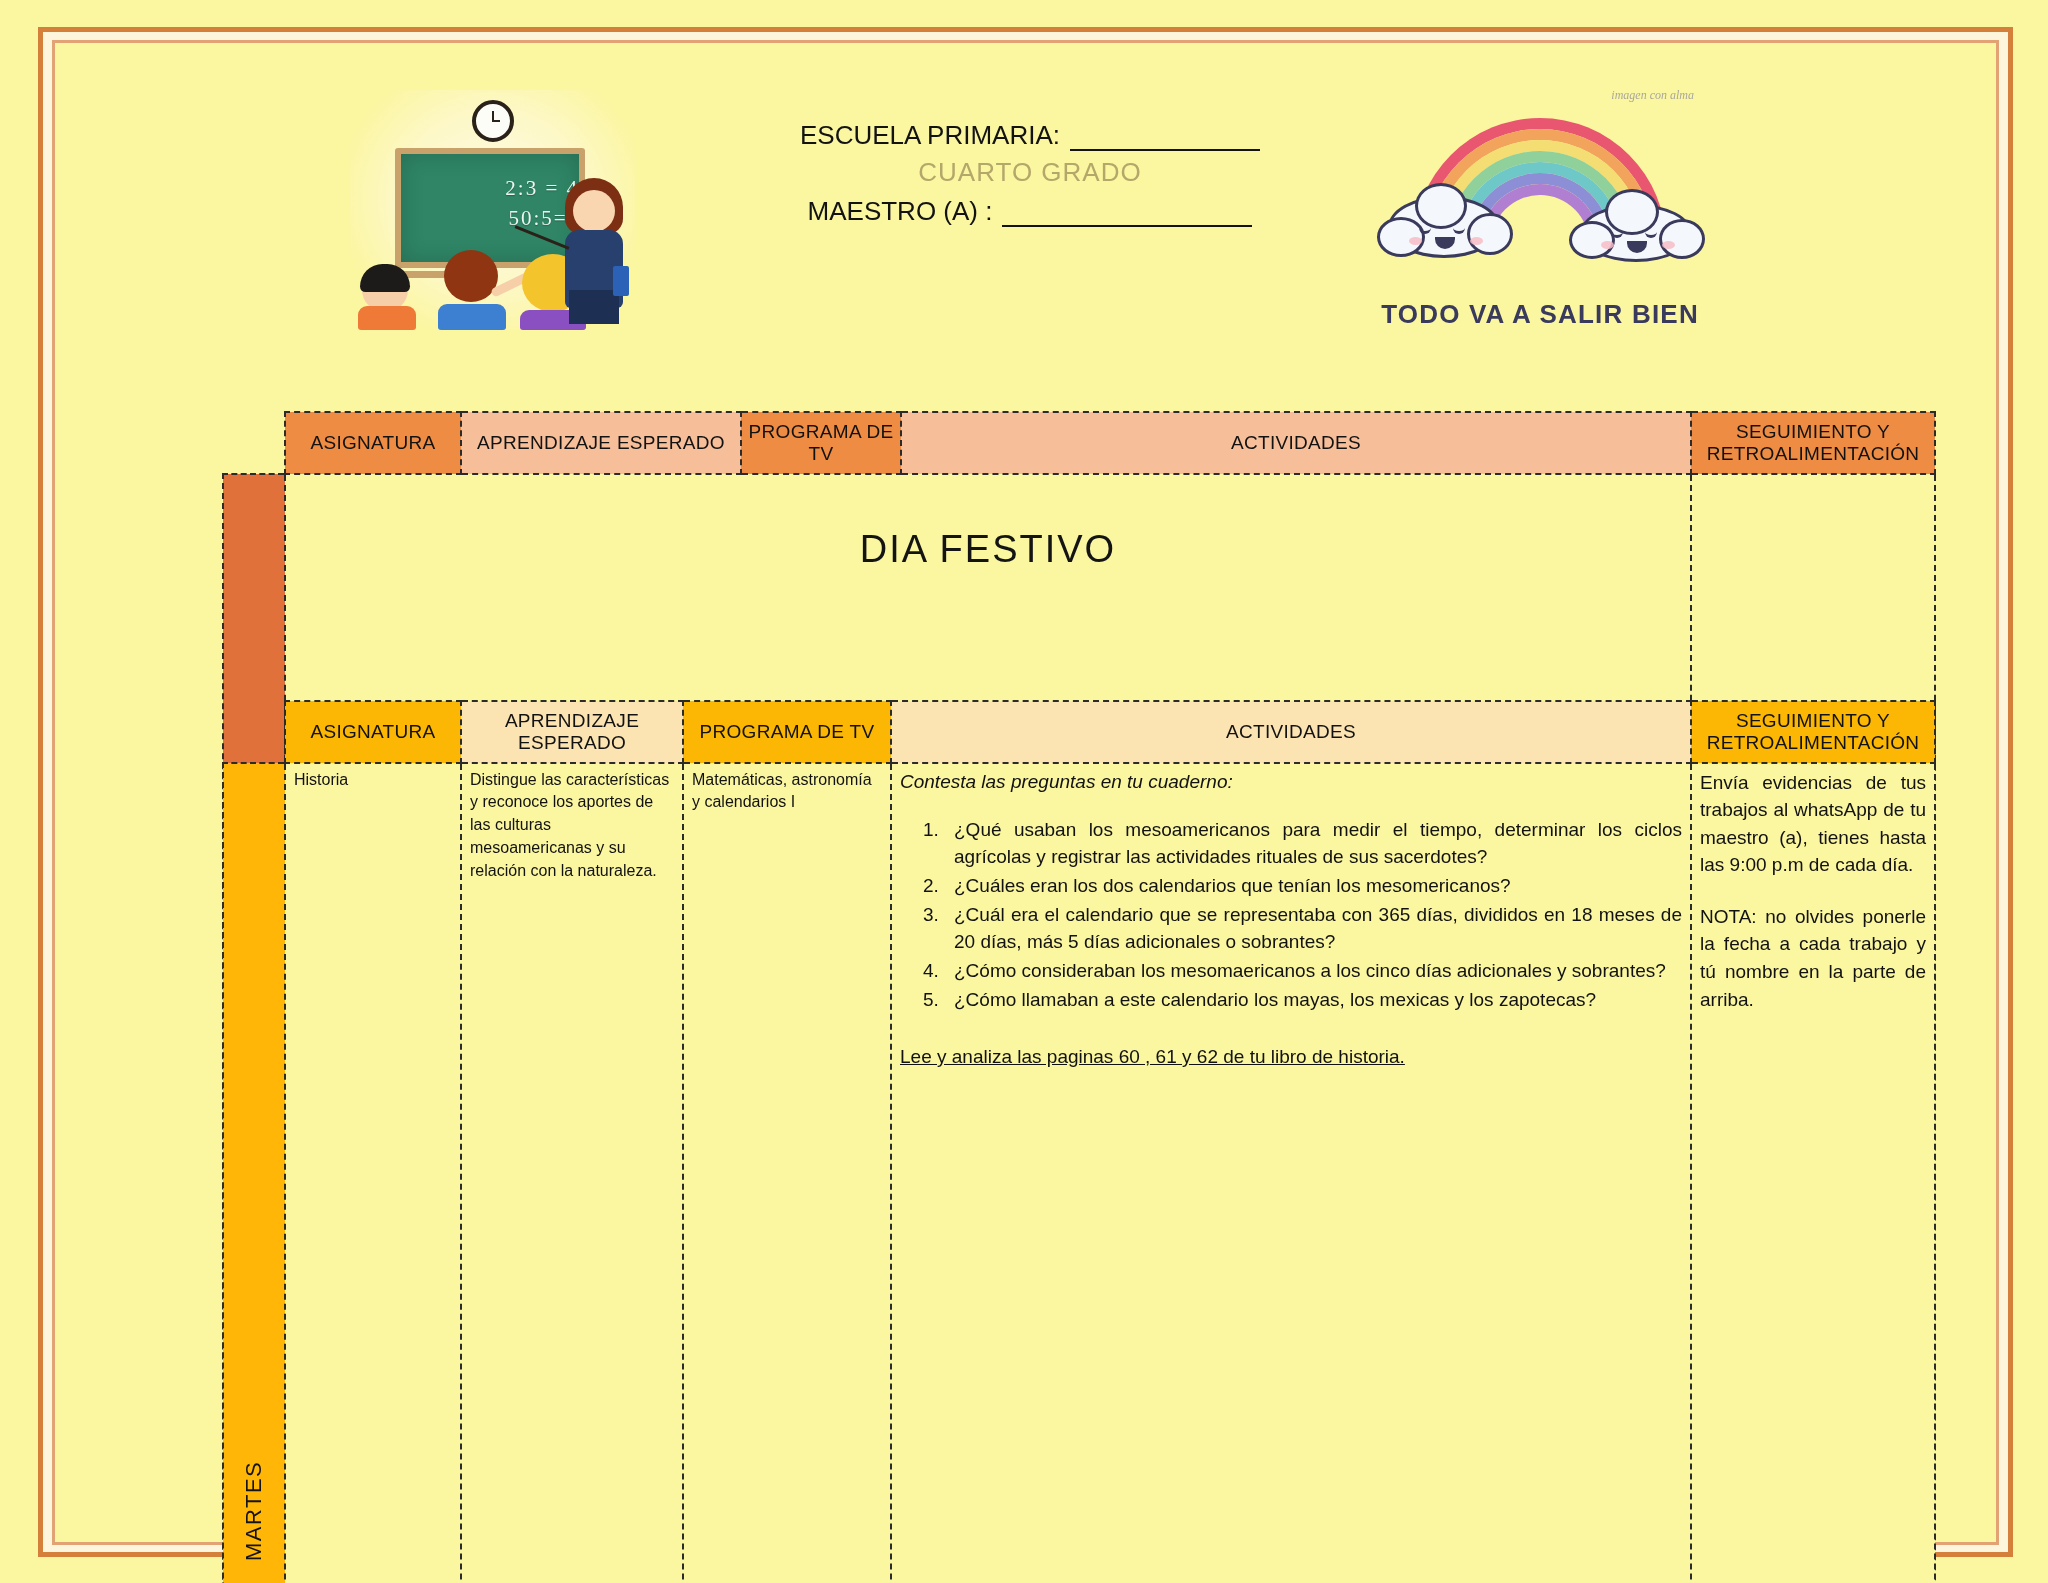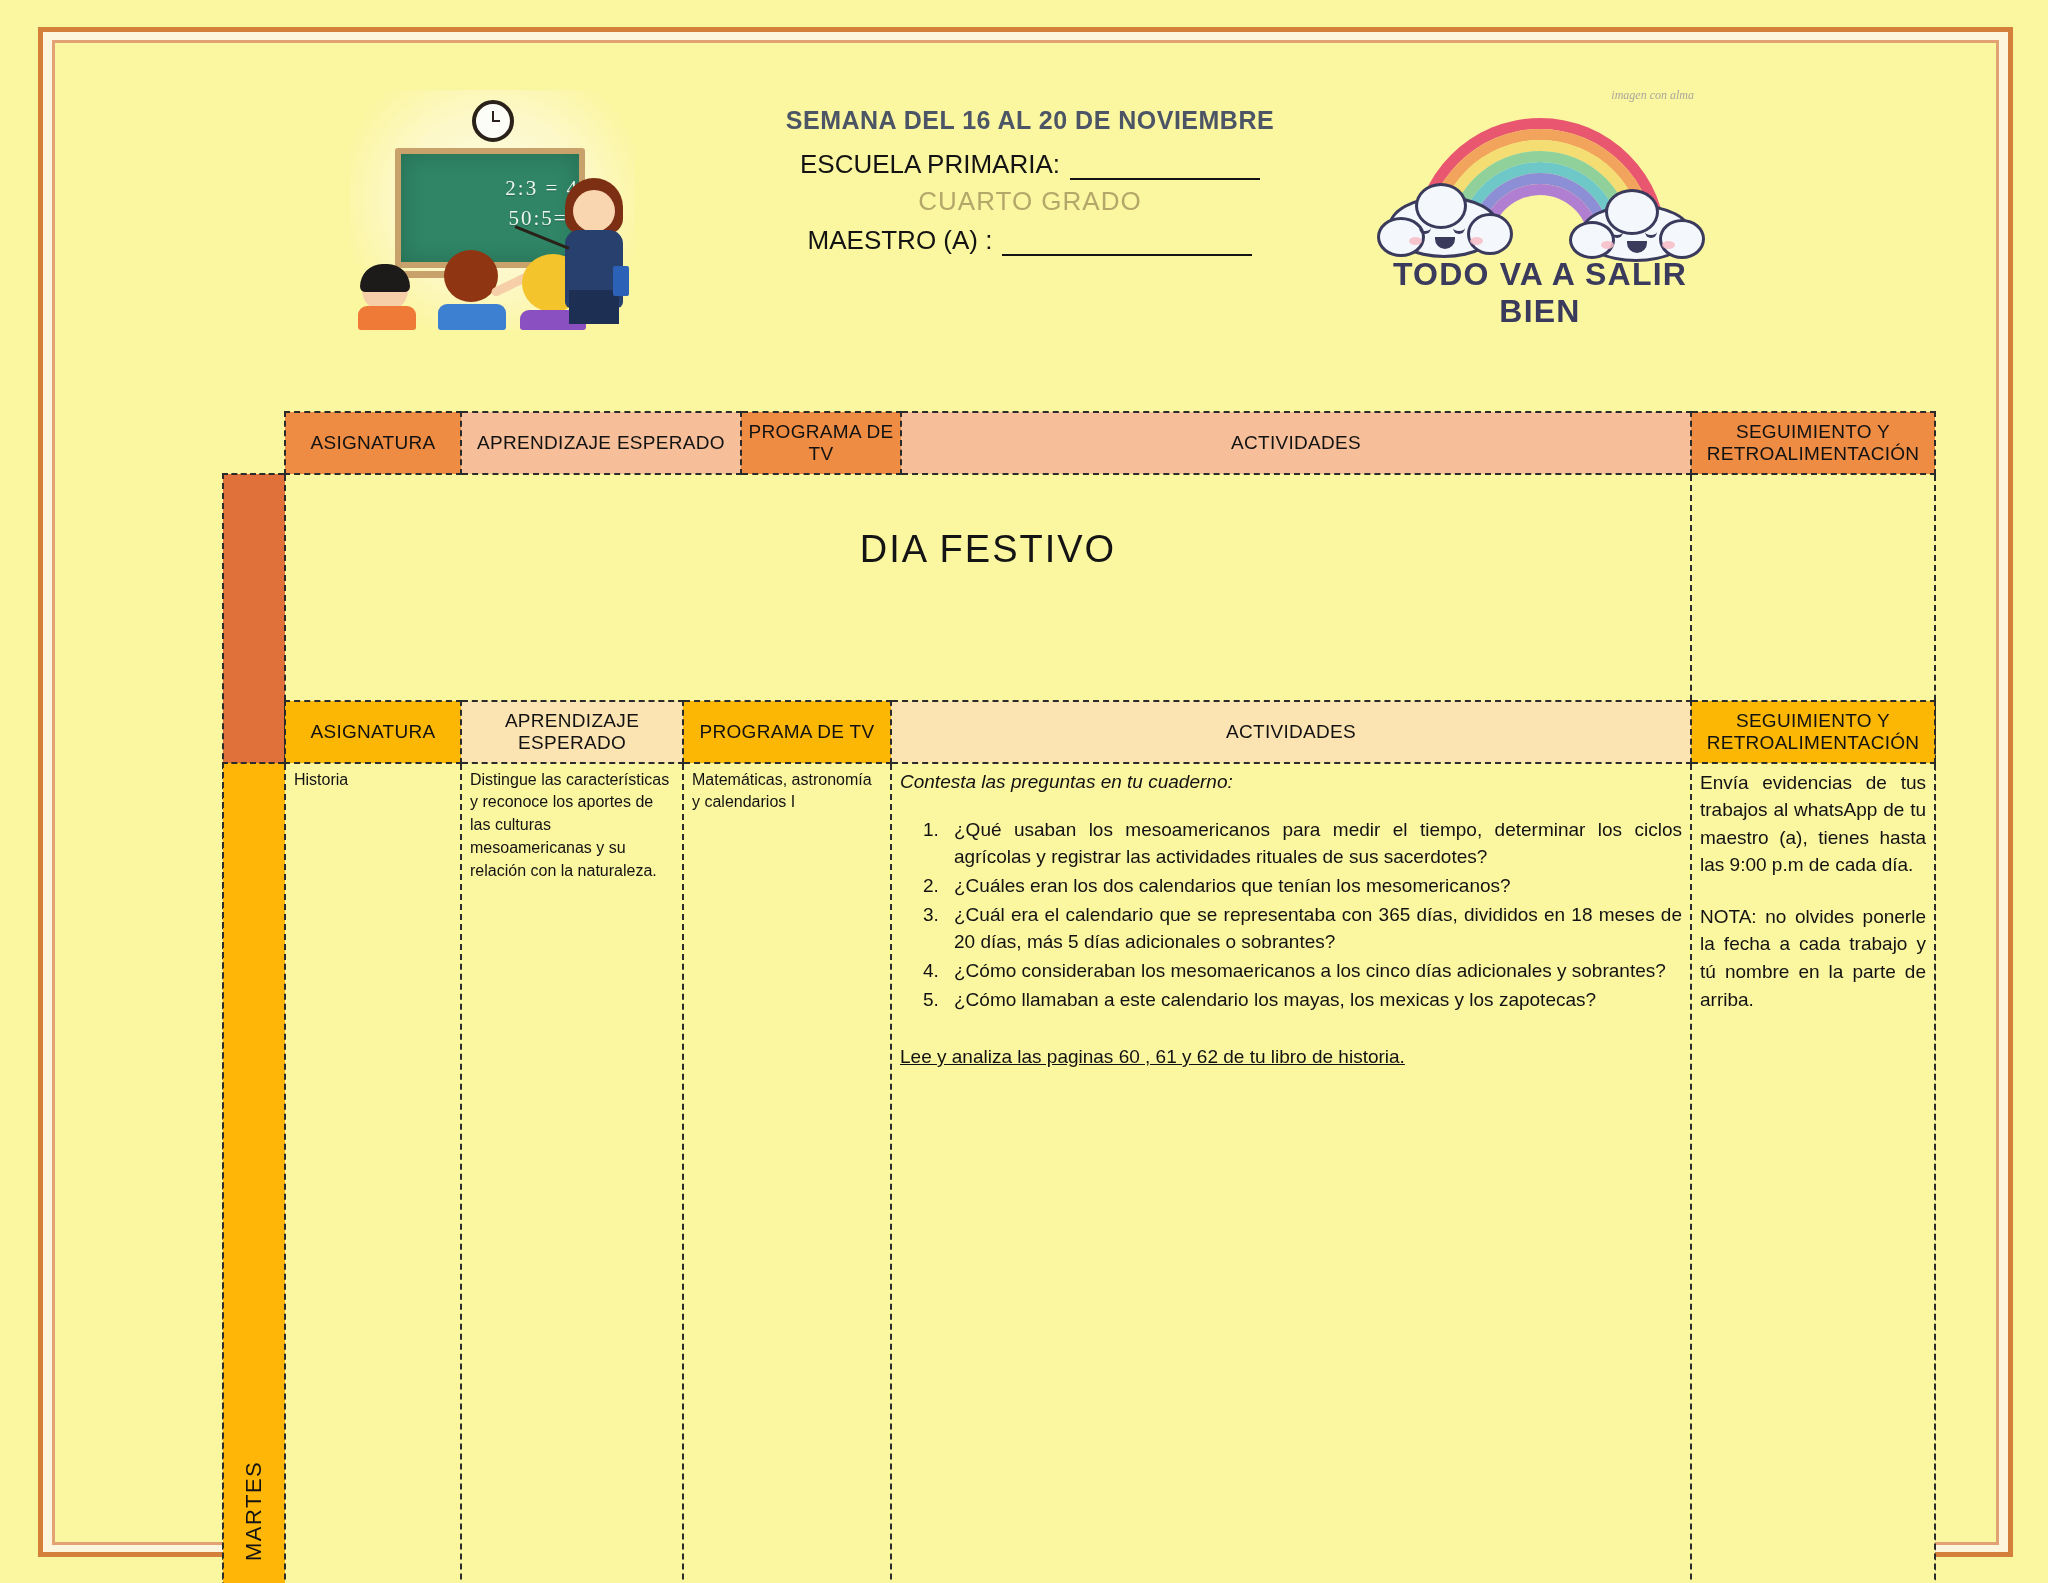--- a/index.html
+++ b/index.html
@@ -166,21 +166,21 @@
   .cl-puff { position:absolute; background:#f4f7fc; border:3px solid #3a3a5c;
              border-radius:50%; }
   .face-eye { position:absolute; width:12px; height:7px; border-bottom:3px solid #3a3a5c;
               border-radius:0 0 12px 12px; }
   .face-mouth{ position:absolute; width:20px; height:12px; background:#3a3a5c;
                border-radius: 0 0 12px 12px; }
   .face-blush{ position:absolute; width:13px; height:8px; background:#f7bcc6;
                border-radius:50%; opacity:.85; }
   .rb-text {
     position:absolute; left:0; right:0; bottom: 6px; text-align:center;
-    font-size: 32px; font-weight: bold; color: #3a3a5c; letter-spacing: 1.2px;
+    font-size: 26px; font-weight: bold; color: #3a3a5c; letter-spacing: 1.2px;
   }
 
   
   .nota-line {
     position: absolute; left: 60px; top: 382px; width: 1930px;
     text-align: center; font-size: 21px; font-weight: bold; color: #0d0d0d;
     letter-spacing: .1px;
   }
 
   
@@ -293,21 +293,20 @@
         <div class="t-hair"></div>
           <div class="t-face"></div>
         <div class="t-body"></div>
           <div class="t-skirt"></div>
         <div class="t-point"></div>
           <div class="t-book"></div>
       </div>
     </div>
 
     <div class="title-block">
-      <div class="semana">SEMANA DEL 16 AL 20 DE NOVIEMBRE</div>
       <div class="escuela-row">
         <span>ESCUELA PRIMARIA:</span>
         <span class="blank-line bl-1"></span>
       </div>
       <div class="grado">CUARTO GRADO</div>
       <div class="maestro-row">
         <span>MAESTRO (A) :</span>
         <span class="blank-line bl-2"></span>
       </div>
     </div>

